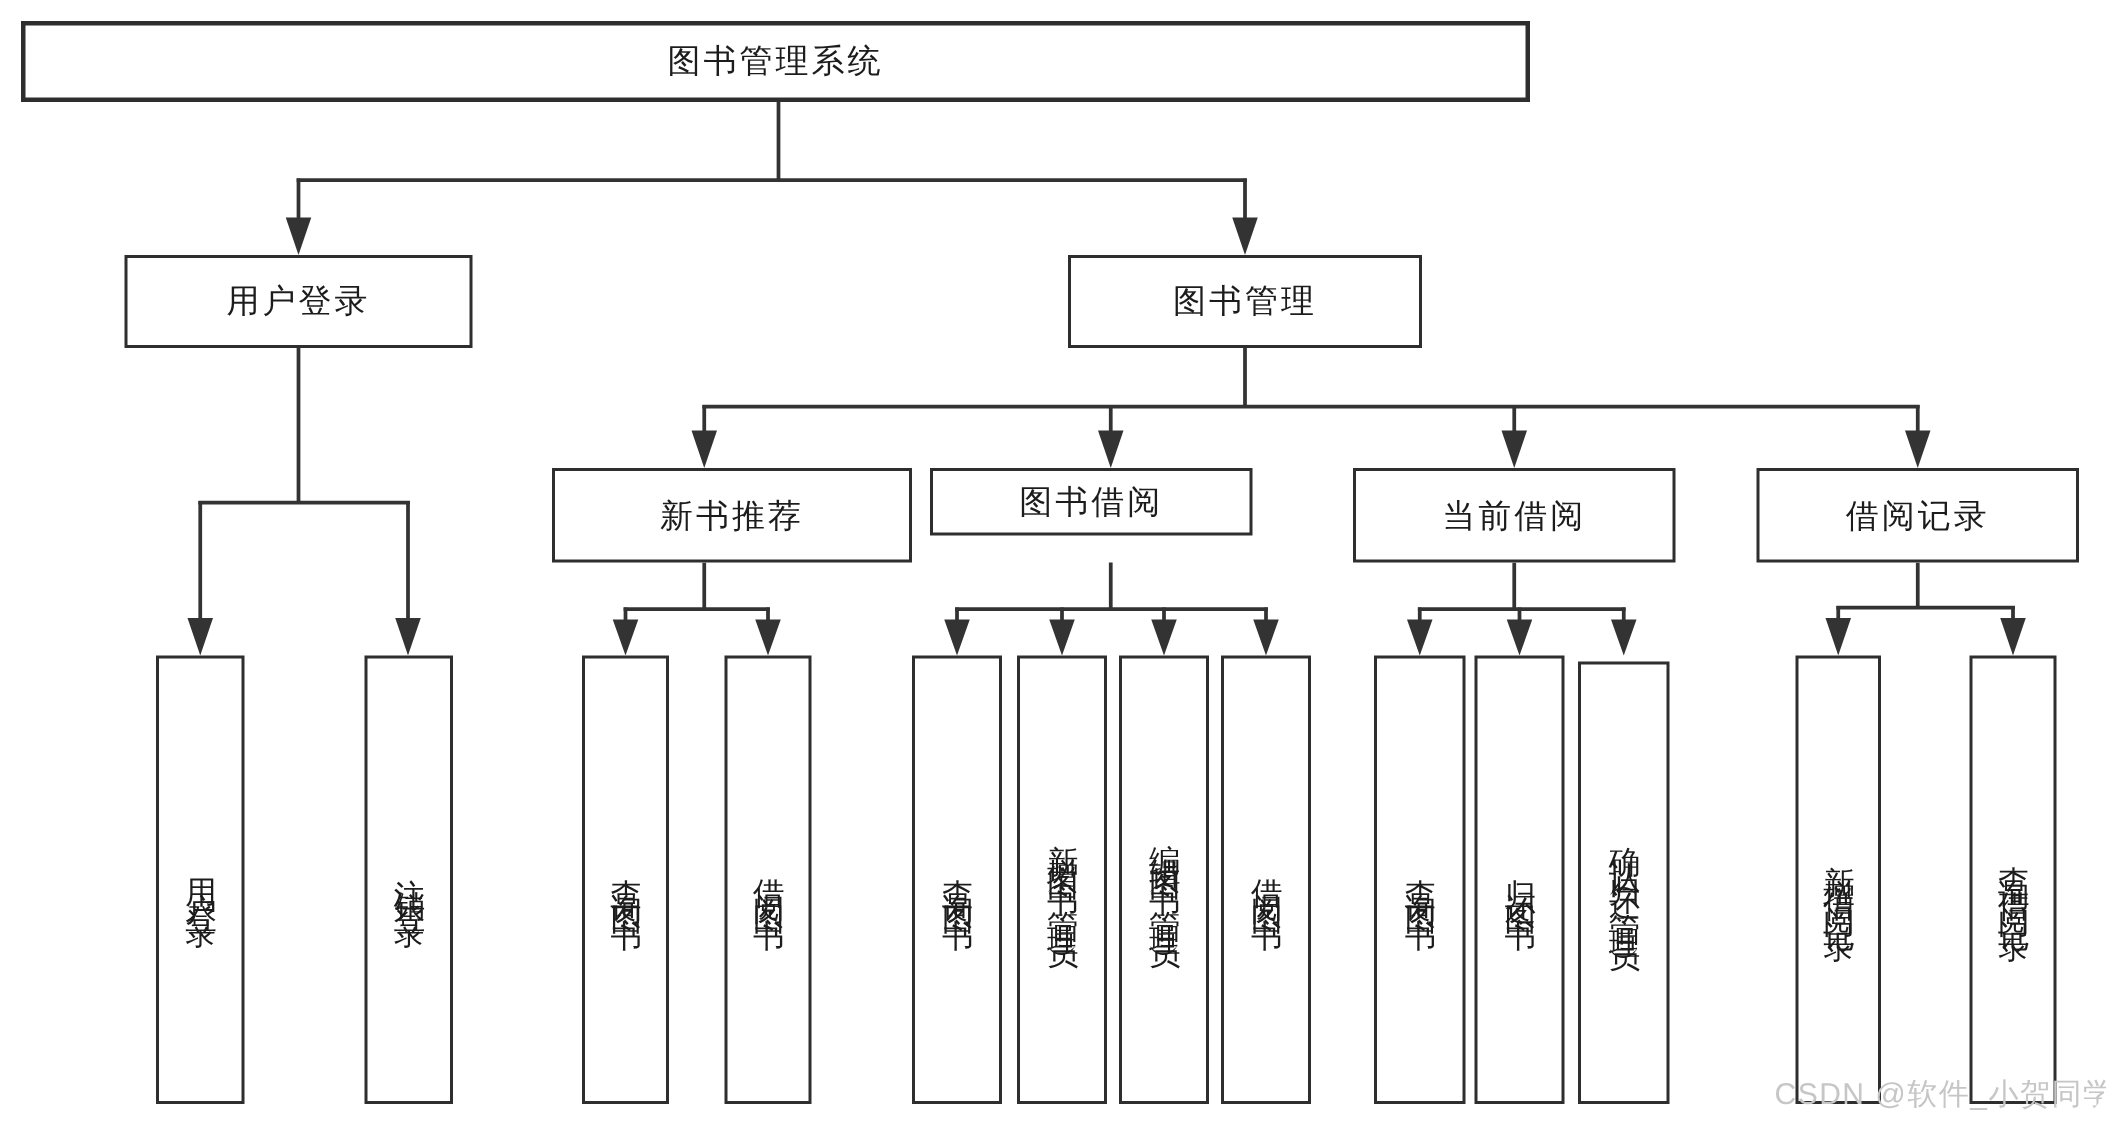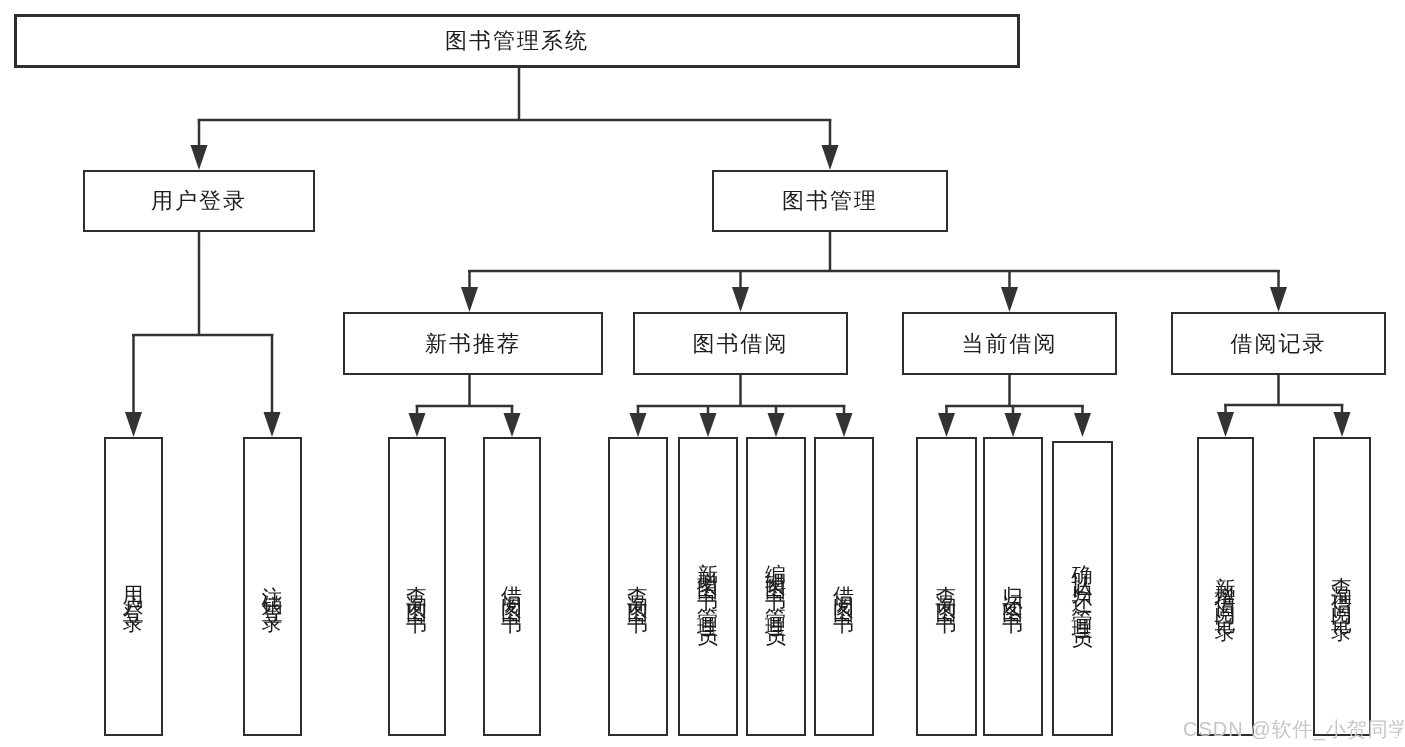--- a/index.html
+++ b/index.html
@@ -117,24 +117,24 @@
     <span class="hlabel">图书管理系统</span>
   </div>
 
   <div class="node" style="left:83px; top:170px; width:232px; height:62px;">
     <span class="hlabel">用户登录</span>
   </div>
   <div class="node" style="left:712px; top:170px; width:236px; height:62px;align-items:center;">
     <span class="hlabel">图书管理</span>
   </div>
 
-  <div class="node" style="left:343px; top:312px; width:260px; height:63px;">
+  <div class="node" style="left:368px; top:312px; width:240px; height:63px;">
     <span class="hlabel">新书推荐</span>
   </div>
-  <div class="node" style="left:633px; top:312px; width:215px; height:63px;">
+  <div class="node" style="left:620px; top:312px; width:215px; height:45px;">
     <span class="hlabel">图书借阅</span>
   </div>
   <div class="node" style="left:902px; top:312px; width:215px; height:63px;">
     <span class="hlabel">当前借阅</span>
   </div>
   <div class="node" style="left:1171px; top:312px; width:215px; height:63px;">
     <span class="hlabel">借阅记录</span>
   </div>
 
   <div class="node leaf" style="left:104px; top:437px; width:59px; height:299px;">

